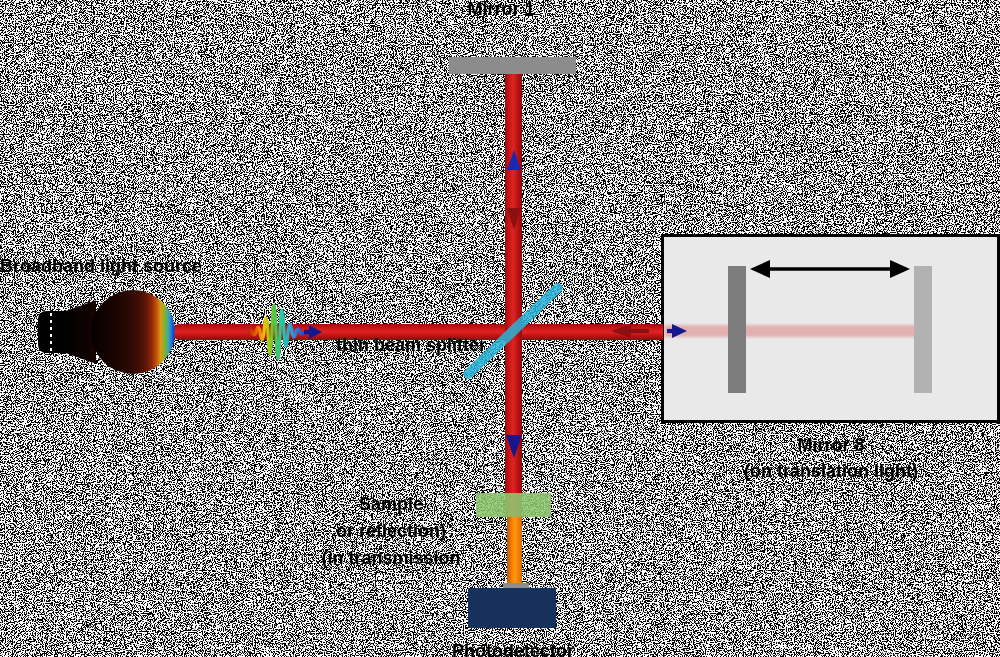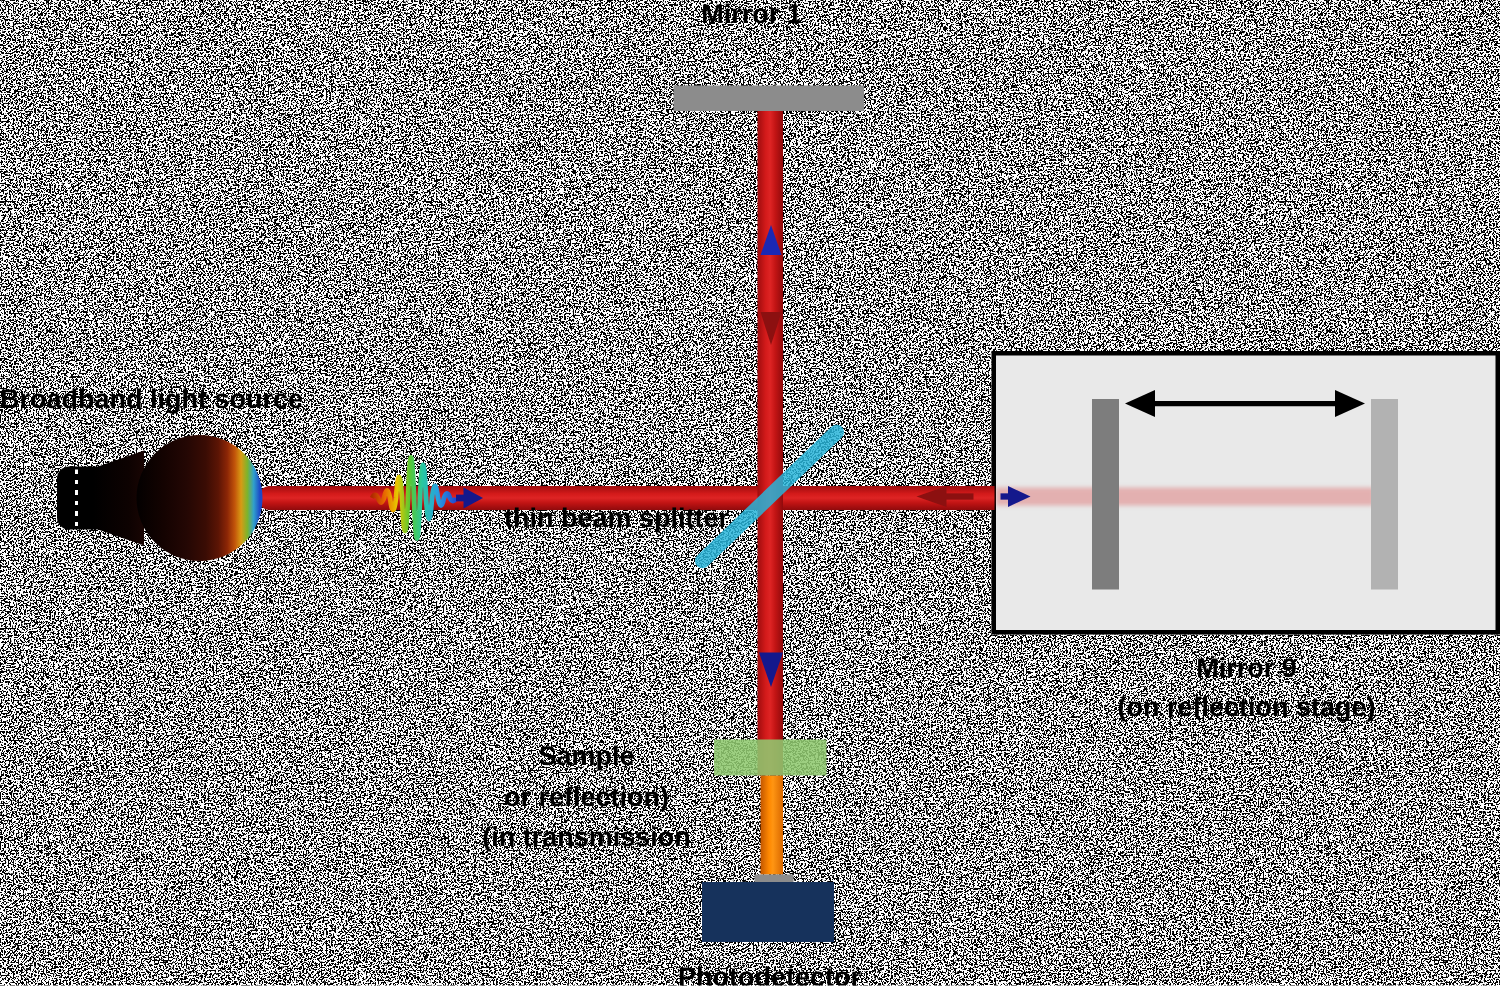--- a/index.html
+++ b/index.html
@@ -167,22 +167,22 @@
 
 <div class="label" style="left:431px;top:-4px;width:140px;">
   <div>Mirror 1</div>
 </div>
 
 <div class="label" style="left:0px;top:253px;text-align:right;">Broadband light source</div>
 
 <div class="label" style="left:321px;top:284px;width:180px;margin-top:48px;">thin beam splitter</div>
 
 <div class="label" style="left:711px;top:432px;width:240px;">
-  <div>Mirror 9</div>
-  <div>(on reflection stage)</div>
+  <div>Mirror 8</div>
+  <div>(on translation light)</div>
 </div>
 
 <div class="label" style="left:311px;top:491px;width:160px;line-height:27px;">
   <div>Sample</div>
   <div>or reflection)</div>
   <div>(in transmission</div>
 </div>
 
 <div class="label" style="left:433px;top:638px;width:160px;">Photodetector</div>
 

